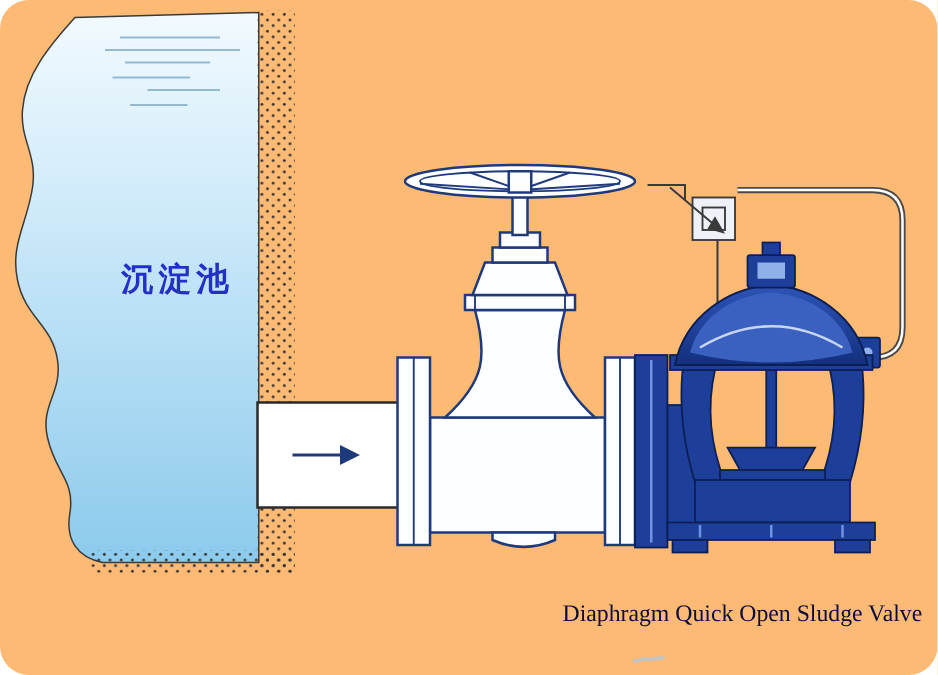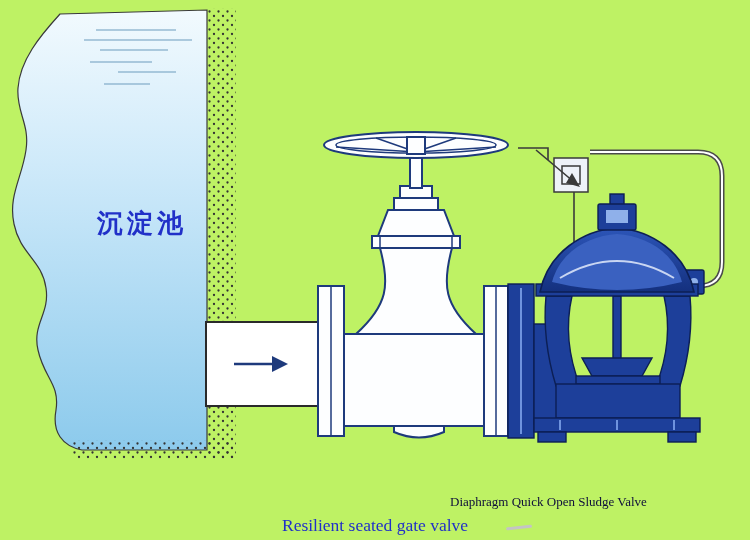--- a/index.html
+++ b/index.html
@@ -1,17 +1,17 @@
 <!DOCTYPE html>
 <html style="--pond-top: #f2fafe; --pond-mid: #cfeafa; --pond-bottom: #8ccaec; --valve-navy: #1d3f9a; --dome-top: #2c55b8; --dome-bottom: #14307e; --outline-blue: #1e3a7c; --label-blue: #2130c8; --label-dark: #0d0d3a;"><head>
 <meta charset="utf-8">
 <style>
   html,body{margin:0;padding:0;background:#ffffff;}
-  #stage{position:relative;width:750px;height:540px;background:#bef264;overflow:hidden;
-         font-family:"Liberation Serif", serif;}
+  #stage{position:relative;width:750px;height:540px;background:#fdba74;overflow:hidden;
+         font-family:"Liberation Serif", serif;border-radius:23px;}
   #stage svg{position:absolute;left:0;top:0;}
 
   
   .pond-outline{stroke:#3a3a3a;stroke-width:1.2;}
   .waterline{stroke:#86aecb;stroke-width:1.6;fill:none;opacity:.85;}
   .oln{fill:#fdfeff;stroke:var(--outline-blue,#1e3a7c);stroke-width:2;}
   .oln-thin{fill:none;stroke:var(--outline-blue,#1e3a7c);stroke-width:1.5;}
   .navy{fill:var(--valve-navy,#1d3f9a);stroke:#0c1f55;stroke-width:1.4;}
   .navy-light{fill:#8fb0ea;stroke:none;}
   .navy-mid{fill:#3a61c0;stroke:none;}
@@ -20,21 +20,21 @@
   .pilot-line{stroke:#3a3a3a;stroke-width:1.6;fill:none;}
   .pilot-box{fill:#eef2f8;stroke:#3a3a3a;stroke-width:1.5;}
 
   
   .lbl{position:absolute;white-space:nowrap;}
   #pond-label-cn{left:62px;top:206px;width:160px;text-align:center;
       font-family:"DejaVu Sans", sans-serif;font-weight:bold;font-size:26px;
       color:var(--label-blue,#2130c8);letter-spacing:4px;}
   #pond-label-en{left:52px;top:246px;width:180px;text-align:center;
       font-size:19px;color:var(--label-blue,#2130c8);}
-  #sludge-label{left:450px;top:494px;font-size:13px;color:var(--label-dark,#0d0d3a);}
+  #sludge-label{left:450px;top:481px;font-size:19px;color:var(--label-dark,#0d0d3a);}
   #gate-label{left:282px;top:515px;font-size:17.5px;color:var(--label-blue,#2130c8);}
   #gate-leader{position:absolute;left:506px;top:526px;width:26px;height:3px;
       background:#c4c4c4;transform:rotate(-6deg);border-radius:2px;}
 </style>
 </head>
 <body>
 
 <div id="stage">
 
   <svg width="750" height="540" viewBox="0 0 750 540">
@@ -174,16 +174,15 @@
       <g>
         <rect class="navy" x="610" y="194" width="14" height="12"></rect>
         <rect class="navy" x="598" y="204" width="38" height="26" rx="2"></rect>
         <rect class="navy-light" x="606" y="210" width="22" height="13"></rect>
       </g>
     </g>
   </svg>
 
   <div class="lbl" id="pond-label-cn">沉淀池</div>
   <div class="lbl" id="sludge-label">Diaphragm Quick Open Sludge Valve</div>
-  <div class="lbl" id="gate-label">Resilient seated gate valve</div>
   <div id="gate-leader"></div>
 
 </div>
 
 </body></html>

